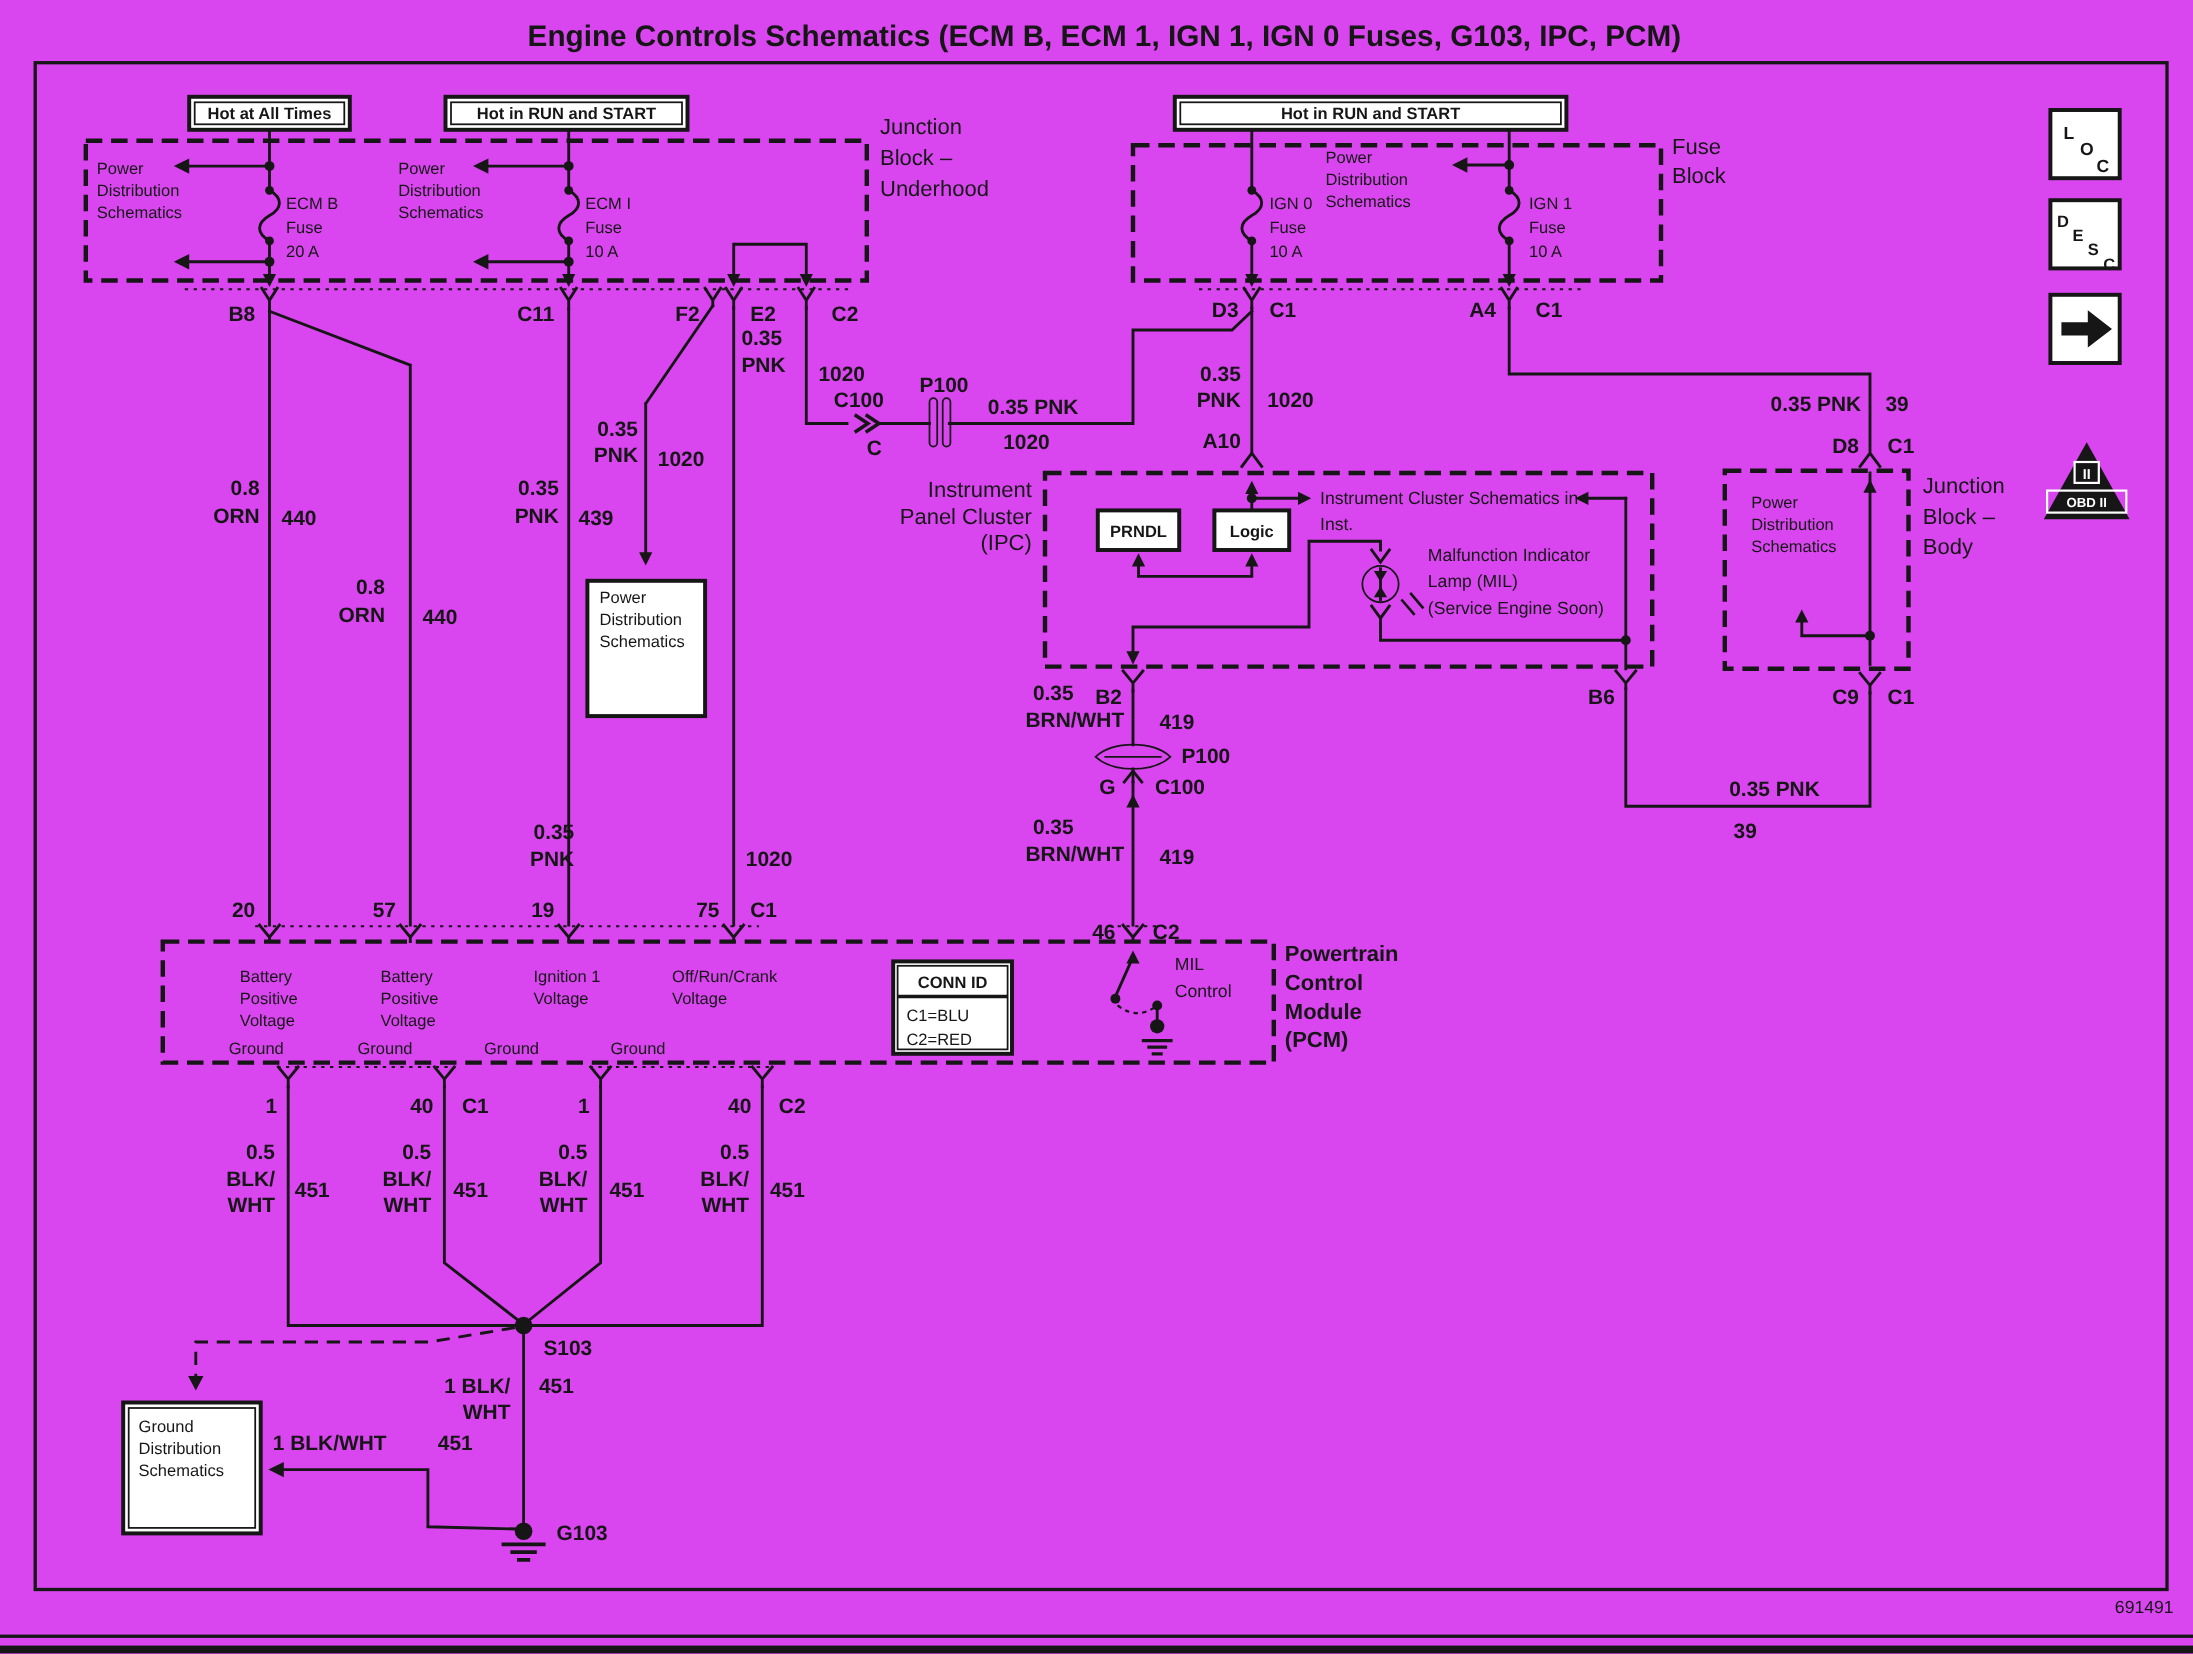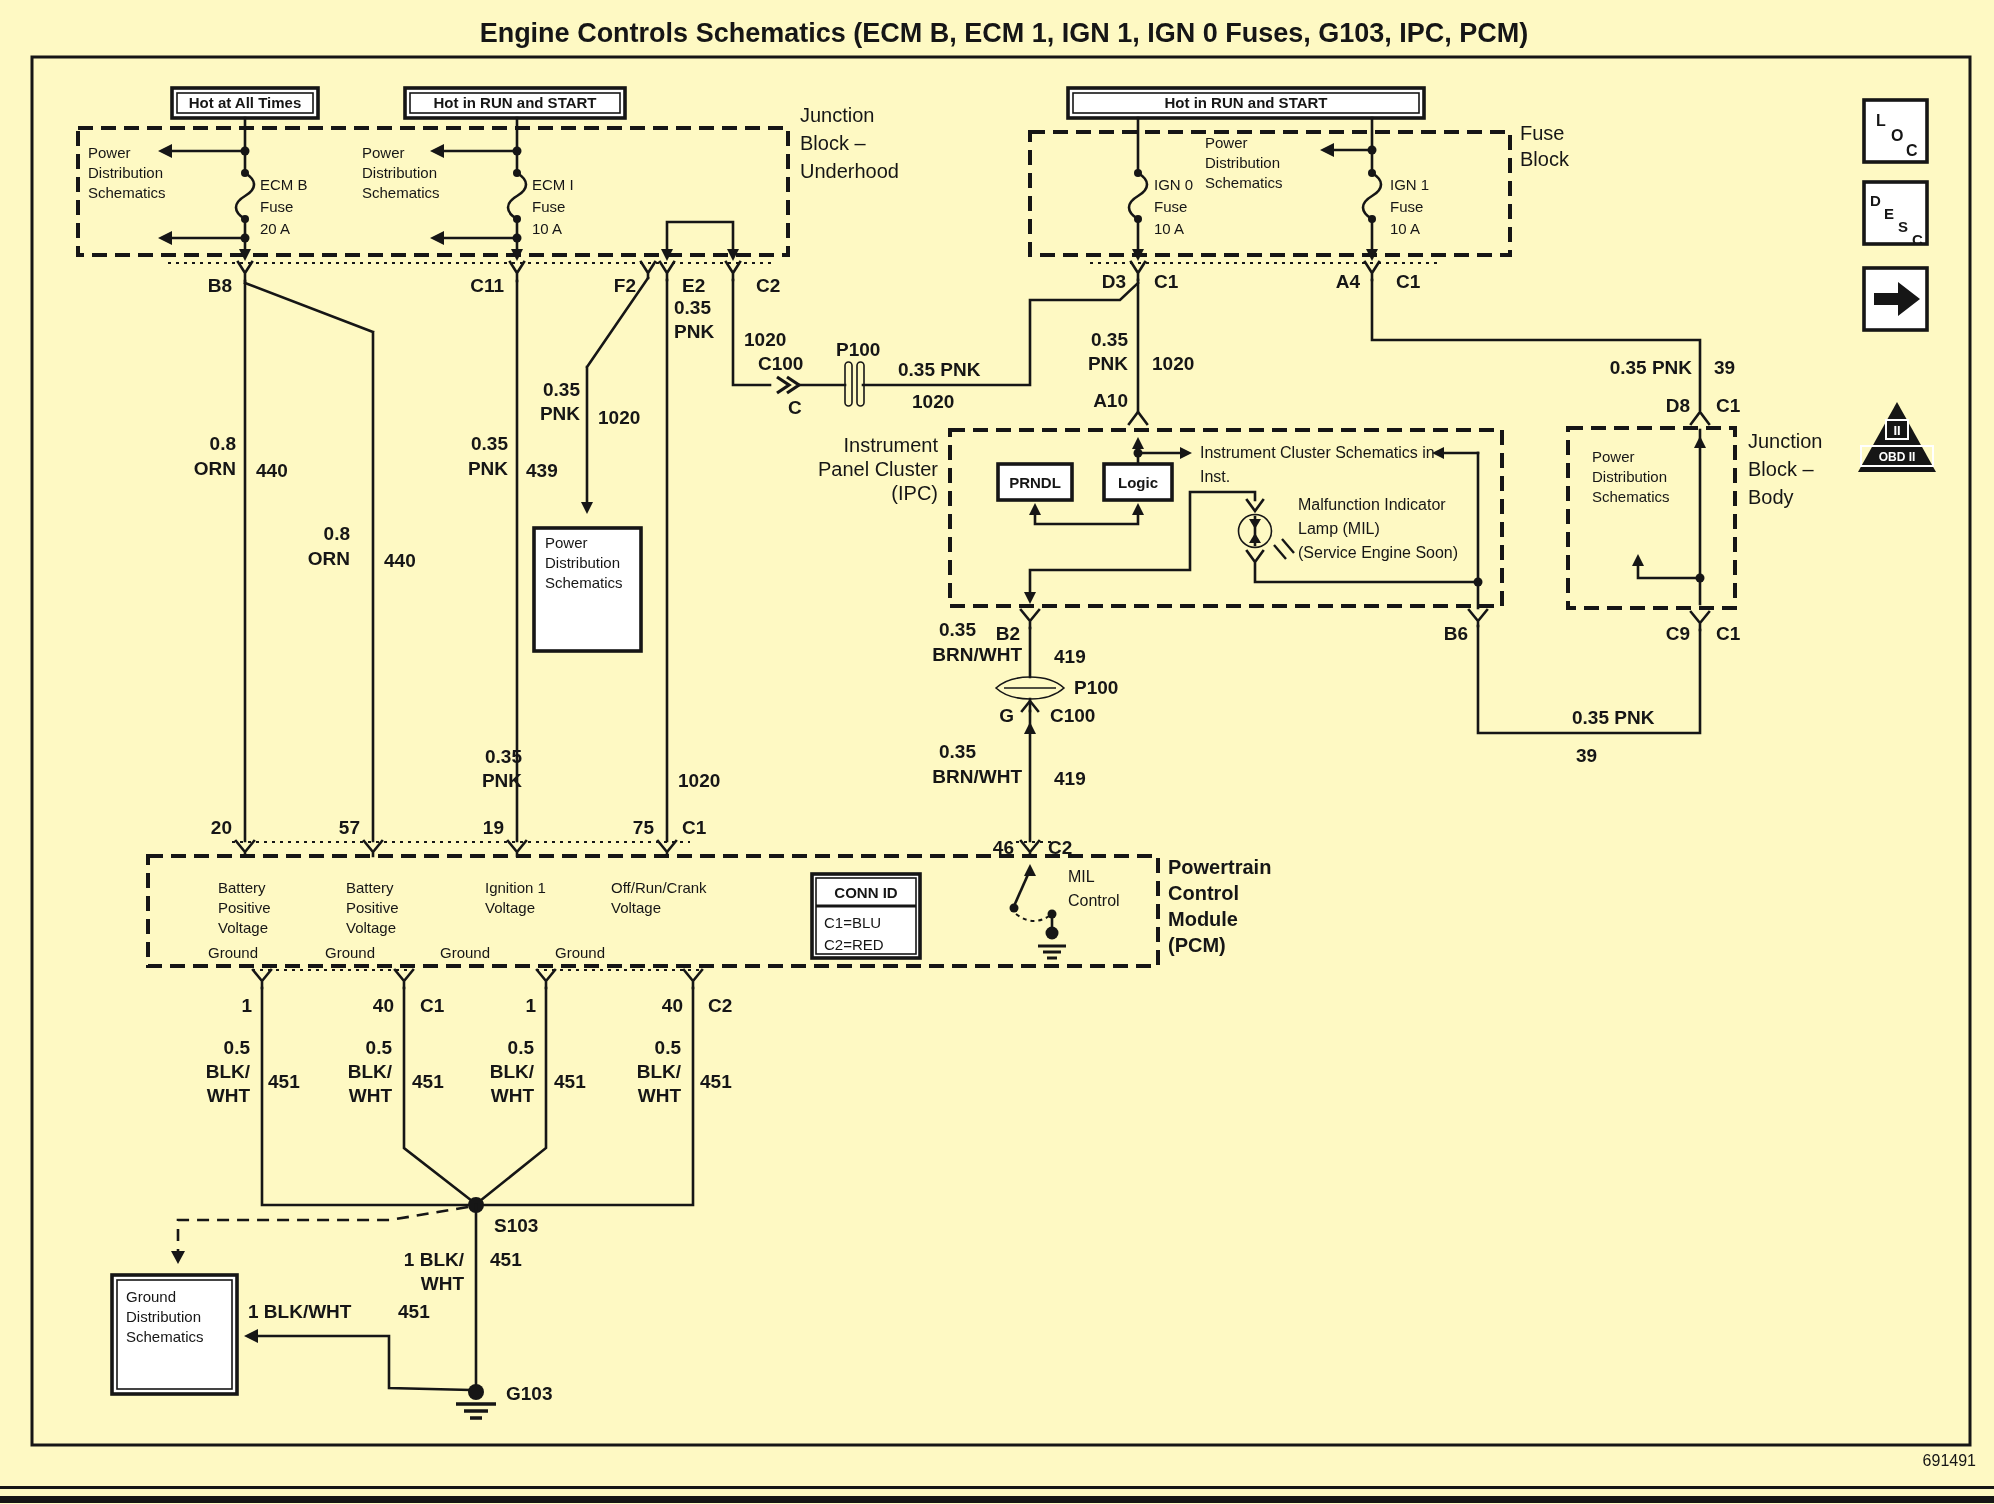--- a/index.html
+++ b/index.html
@@ -1,16 +1,16 @@
 <!DOCTYPE html>
 <html><head>
 <meta charset="utf-8">
 <style>
   html,body{margin:0;padding:0;background:#fff;}
-  .canvas{position:relative;width:1994px;height:1504px;background:#fef9c3;font-family:"Liberation Sans",sans-serif;}
+  .canvas{position:relative;width:1994px;height:1504px;background:#d946ef;font-family:"Liberation Sans",sans-serif;}
   svg{position:absolute;left:0;top:0;}
   svg text{fill:#161616;font-family:"Liberation Sans","DejaVu Sans",sans-serif;}
   .w{stroke:#161616;stroke-width:2.6;fill:none;stroke-linecap:square;}
   .w2{stroke:#161616;stroke-width:3.2;fill:none;}
   .dashbox{stroke:#161616;stroke-width:4;fill:none;stroke-dasharray:15 8;}
   .dots{stroke:#161616;stroke-width:1.8;fill:none;stroke-dasharray:3 5;}
   .dashwire{stroke:#161616;stroke-width:2.6;fill:none;stroke-dasharray:12 8;}
   .dasharc{stroke:#161616;stroke-width:2;fill:none;stroke-dasharray:4 4;}
   .box{stroke:#161616;stroke-width:3.6;fill:#fff;}
   .boxthin{stroke:#161616;stroke-width:1.6;fill:none;}

